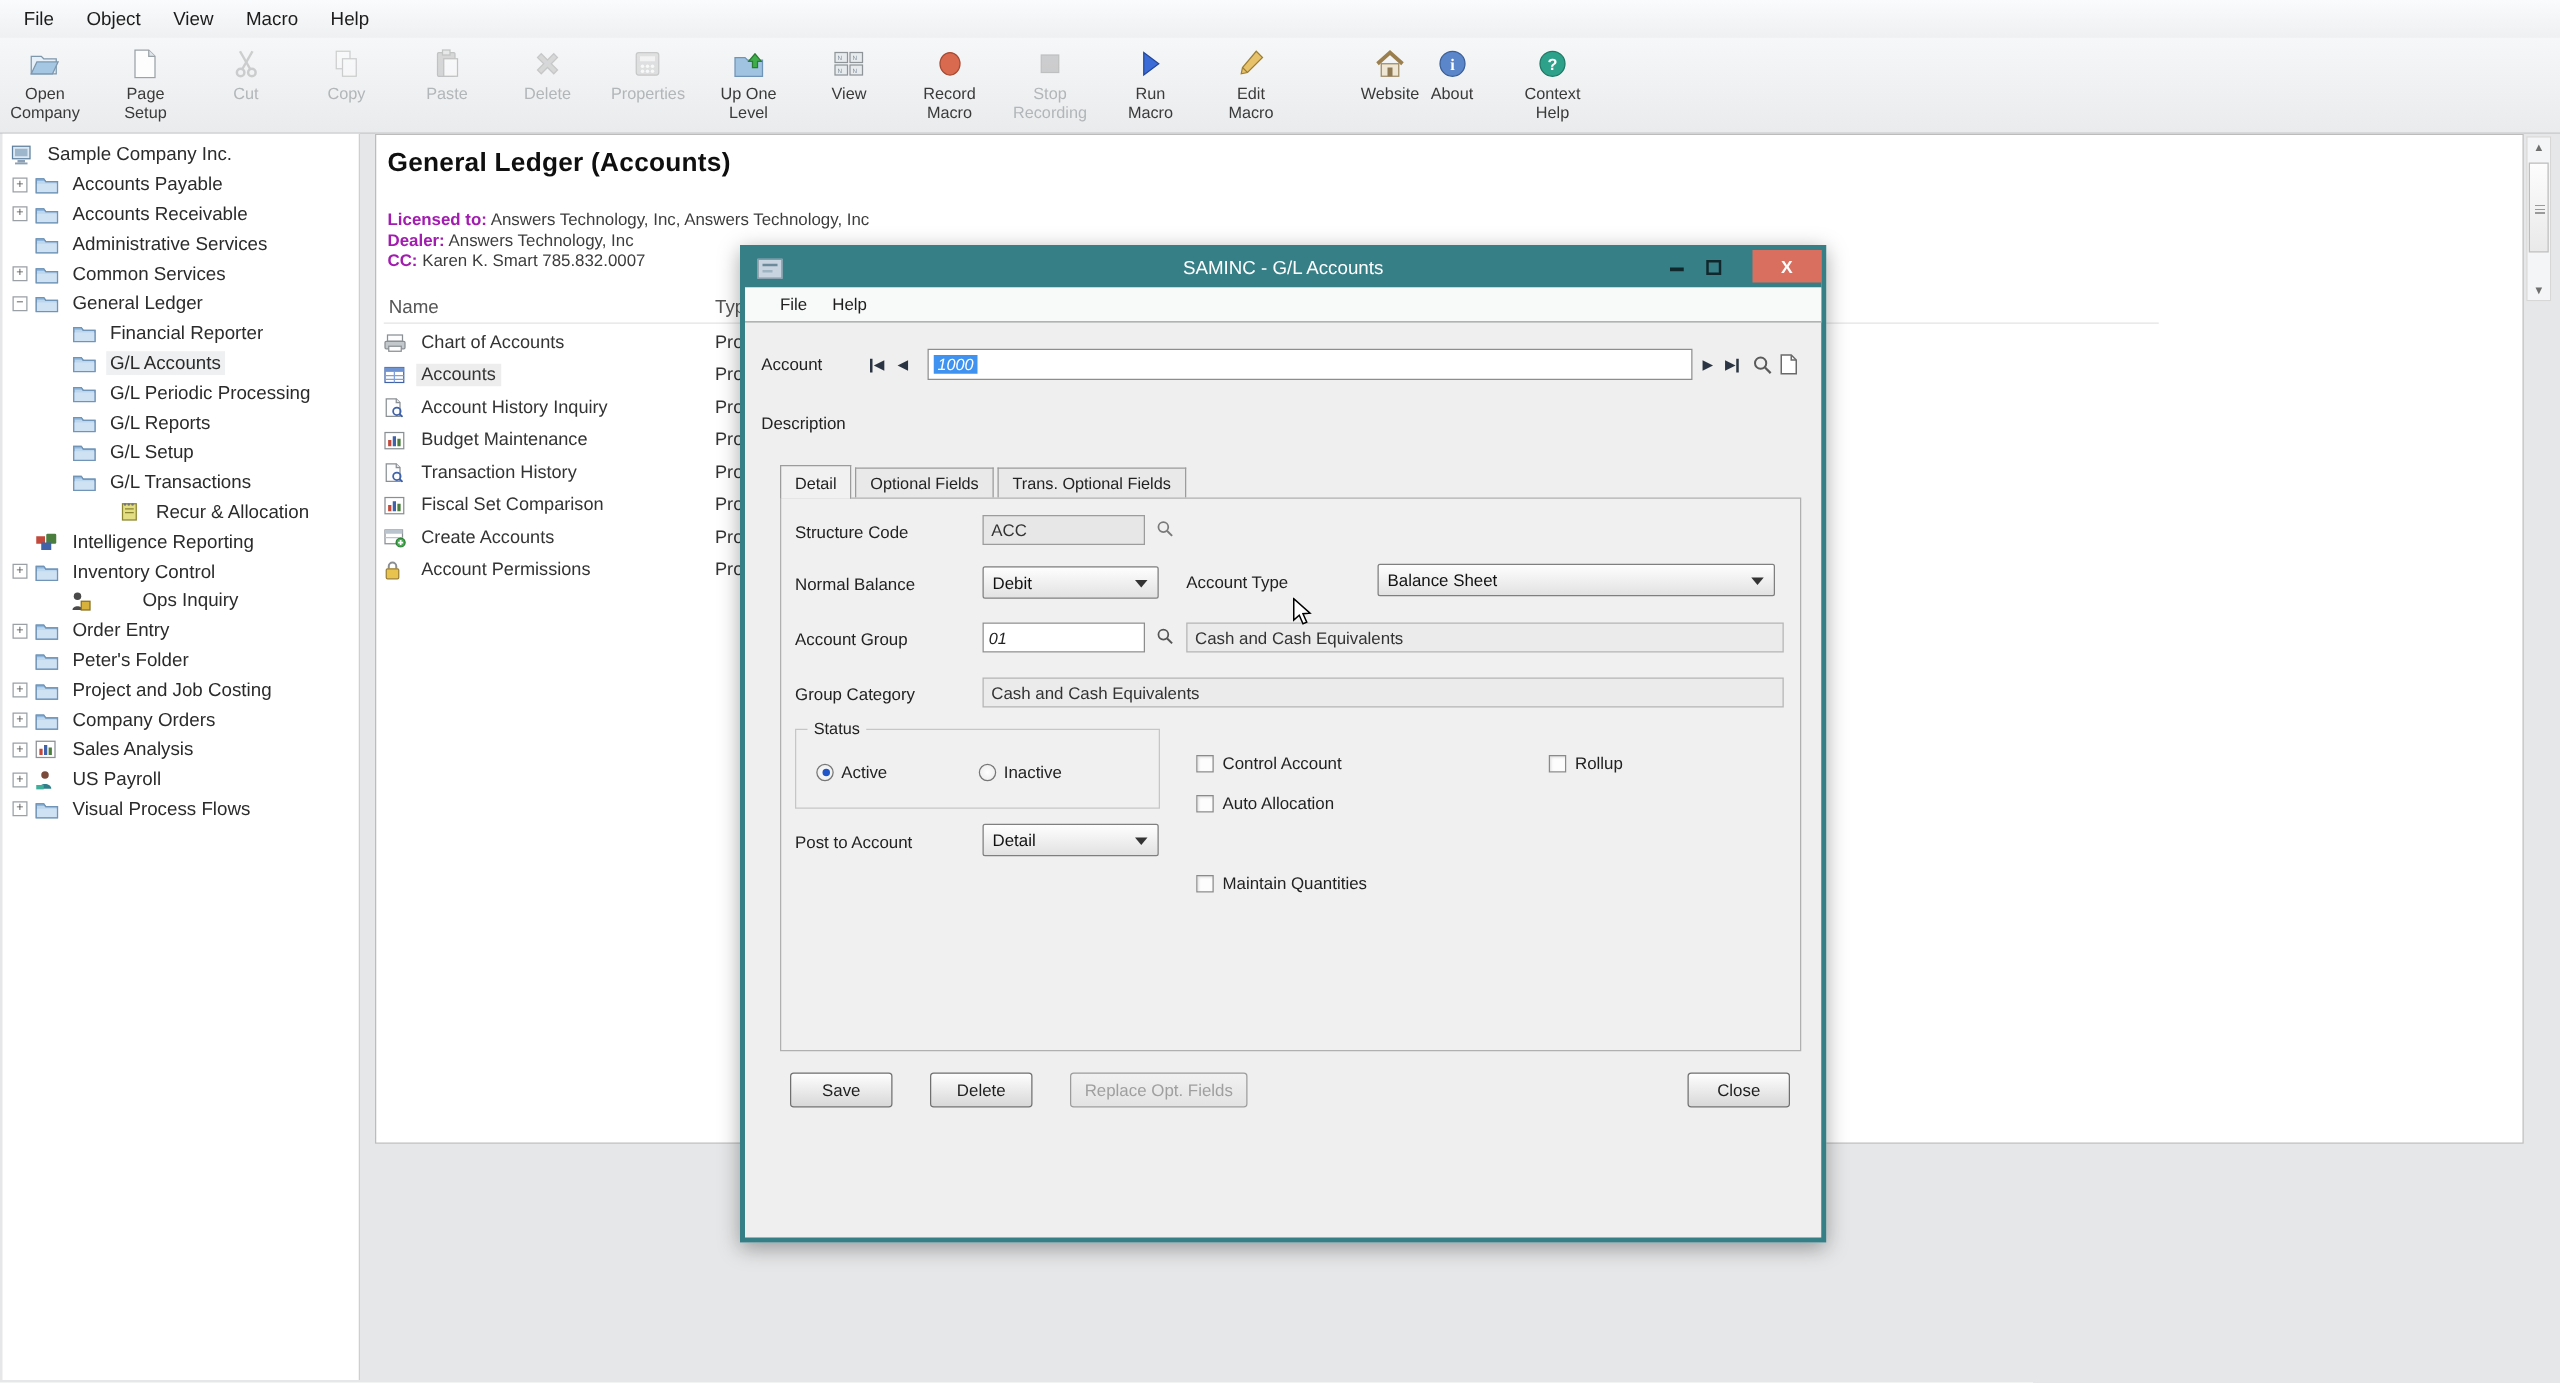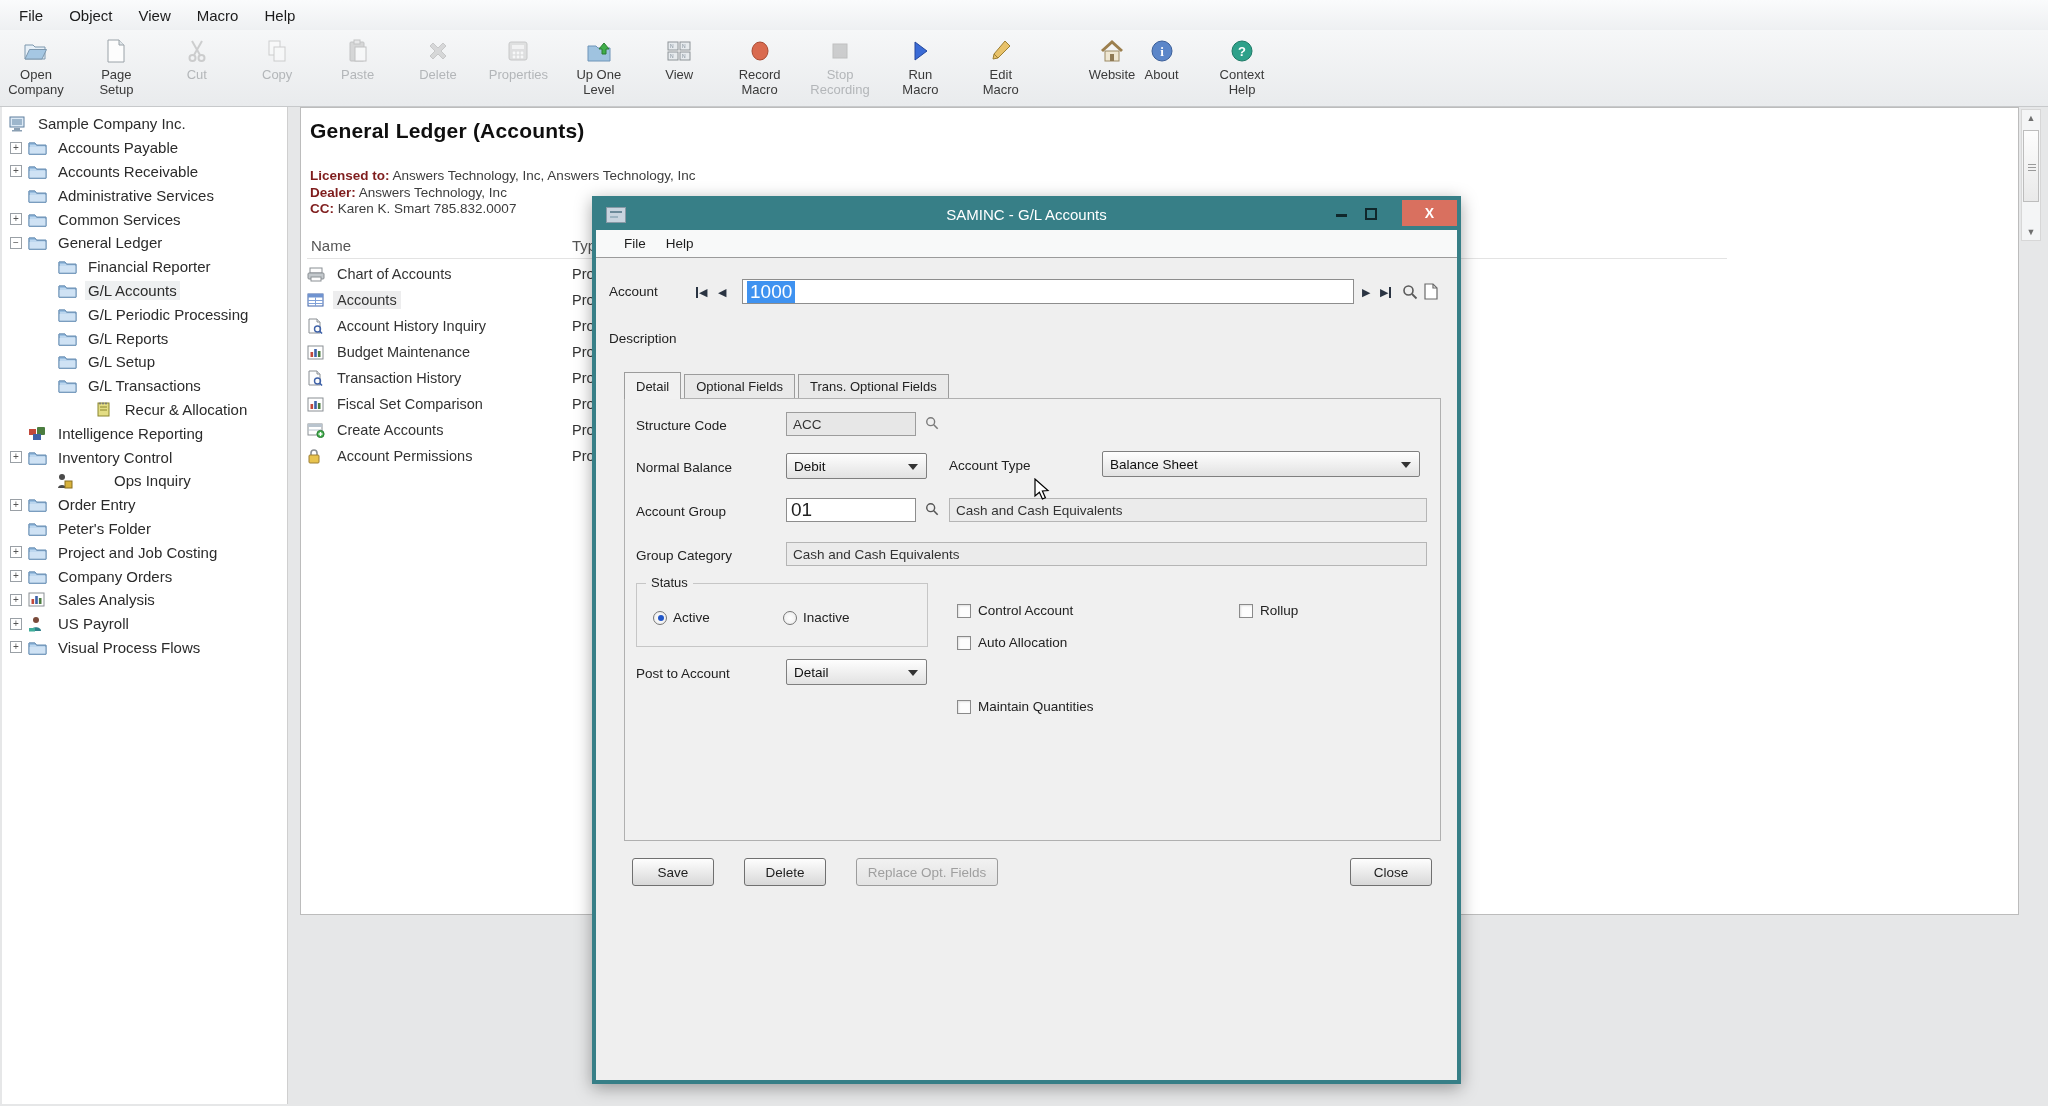--- a/index.html
+++ b/index.html
@@ -33,21 +33,21 @@
   .tree-icon { width:22px; margin-right:5px; flex:none; display:flex; align-items:center; }
   .tree-label { padding:1px 3px; }
   .tree-label.selected { background:#eef0f1; }
   
   .main-panel { position:absolute; left:300px; top:107px; width:1719px; height:808px;
     background:#fff; border:1px solid #bcbcbc; }
   .page-title { position:absolute; left:9px; top:11px; font-size:21px; font-weight:bold;
     color:#0f0f0f; letter-spacing:.2px; }
   .license { position:absolute; left:9px; top:60px; font-size:13.5px; color:#3d3d3d;
     line-height:16.5px; white-space:nowrap; }
-  .license b { color:#7f1d1d; }
+  .license b { color:#a21caf; }
   .list-head { position:absolute; left:6px; top:127px; width:1420px; height:24px;
     border-bottom:1px solid #e3e3e3; color:#555; font-size:15px; }
   .list-head .col-name { position:absolute; left:4px; top:2px; }
   .list-head .col-type { position:absolute; left:265px; top:2px; }
   .list-rows { position:absolute; left:6px; top:153px; font-size:14.5px; color:#333; }
   .list-row { height:26px; display:flex; align-items:center; position:relative; width:1420px; }
   .list-row .licon { width:26px; display:flex; flex:none; }
   .list-row .lname { padding:1px 4px; white-space:nowrap; }
   .list-row.selected .lname { background:#ededee; }
   .list-row .ltype { position:absolute; left:265px; white-space:nowrap; }
@@ -56,40 +56,40 @@
     background:#f4f5f6; border:1px solid #d7d7d7; }
   .v-scroll .arr { position:absolute; left:0; width:18px; height:16px; color:#6f6f6f;
     font-size:9px; text-align:center; line-height:16px; }
   .v-scroll .arr.up { top:0; }
   .v-scroll .arr.down { bottom:0; }
   .v-scroll .thumb { position:absolute; left:1px; top:20px; width:16px; height:72px;
     background:linear-gradient(#fdfdfd,#e9e9e9); border:1px solid #bdbdbd; }
   .v-scroll .grip { position:absolute; left:4px; top:33px; width:8px; height:8px;
     background:repeating-linear-gradient(#9a9a9a 0 1px, transparent 1px 3px); }
   
-  .dialog { position:absolute; left:592px; top:196px; width:869px; height:888px;
+  .dialog { position:absolute; left:592px; top:196px; width:869px; height:798px;
     background:#efefef; border:4px solid #377f87; box-shadow:0 4px 16px rgba(0,0,0,.35); z-index:20; }
   .dlg-titlebar { position:absolute; left:0; top:0; width:861px; height:30px; background:#377f87; }
   .dlg-sysicon { position:absolute; left:10px; top:7px; width:20px; height:16px;
     background:#c8d4df; border:1px solid #8799a6; }
   .dlg-sysicon:before { content:""; position:absolute; left:3px; top:3px; width:12px; height:2px; background:#6c8a9a; }
   .dlg-sysicon:after  { content:""; position:absolute; left:3px; top:8px; width:8px;  height:2px; background:#9db4c2; }
   .dlg-title { position:absolute; left:0; top:0; width:100%; height:30px; line-height:30px;
     text-align:center; color:#fff; font-size:15px; }
   .dlg-min { position:absolute; right:110px; top:14px; width:11px; height:3px; background:#10282c; }
   .dlg-max { position:absolute; right:80px; top:8px; width:12px; height:12px; border:2px solid #10282c; }
   .dlg-close { position:absolute; right:0; top:0; width:55px; height:26px; background:#d9705f;
     color:#fff; font-weight:bold; font-size:14px; text-align:center; line-height:26px; }
   .dlg-menubar { position:absolute; left:0; top:30px; width:861px; height:28px;
     background:#f8f9f9; border-bottom:1px solid #9b9b9b; display:flex; align-items:center;
     padding-left:18px; font-size:13.5px; color:#1e1e1e; }
   .dlg-menubar .mi { padding:3px 10px; }
   .dlg-label { position:absolute; font-size:13.5px; color:#222; white-space:nowrap; }
   .dlg-field { position:absolute; background:#fff; border:1px solid #8d8d8d; height:25px;
-    font-size:19px; color:#222; display:flex; align-items:center; padding-left:4px; white-space:nowrap; }
+    font-size:13px; color:#222; display:flex; align-items:center; padding-left:4px; white-space:nowrap;font-style:italic; }
   .dlg-field .sel { background:#3f92f0; color:#fff; padding:0 3px; }
   .ro-field { position:absolute; background:#ebebeb; border:1px solid #b5b5b5; height:24px;
     font-size:13.5px; color:#333; display:flex; align-items:center; padding-left:6px; white-space:nowrap; }
   .code-field { position:absolute; background:#e7e7e7; border:1px solid #9c9c9c; height:24px;
     font-size:13.5px; color:#333; display:flex; align-items:center; padding-left:6px; }
   .dropdown { position:absolute; height:26px; background:linear-gradient(#fefefe,#e2e2e2);
     border:1px solid #7f7f7f; border-radius:2px; font-size:13.5px; color:#111;
     display:flex; align-items:center; padding-left:7px; }
   .dropdown .arr { position:absolute; right:8px; top:10px; width:0; height:0;
     border-left:5px solid transparent; border-right:5px solid transparent; border-top:6px solid #333; }

